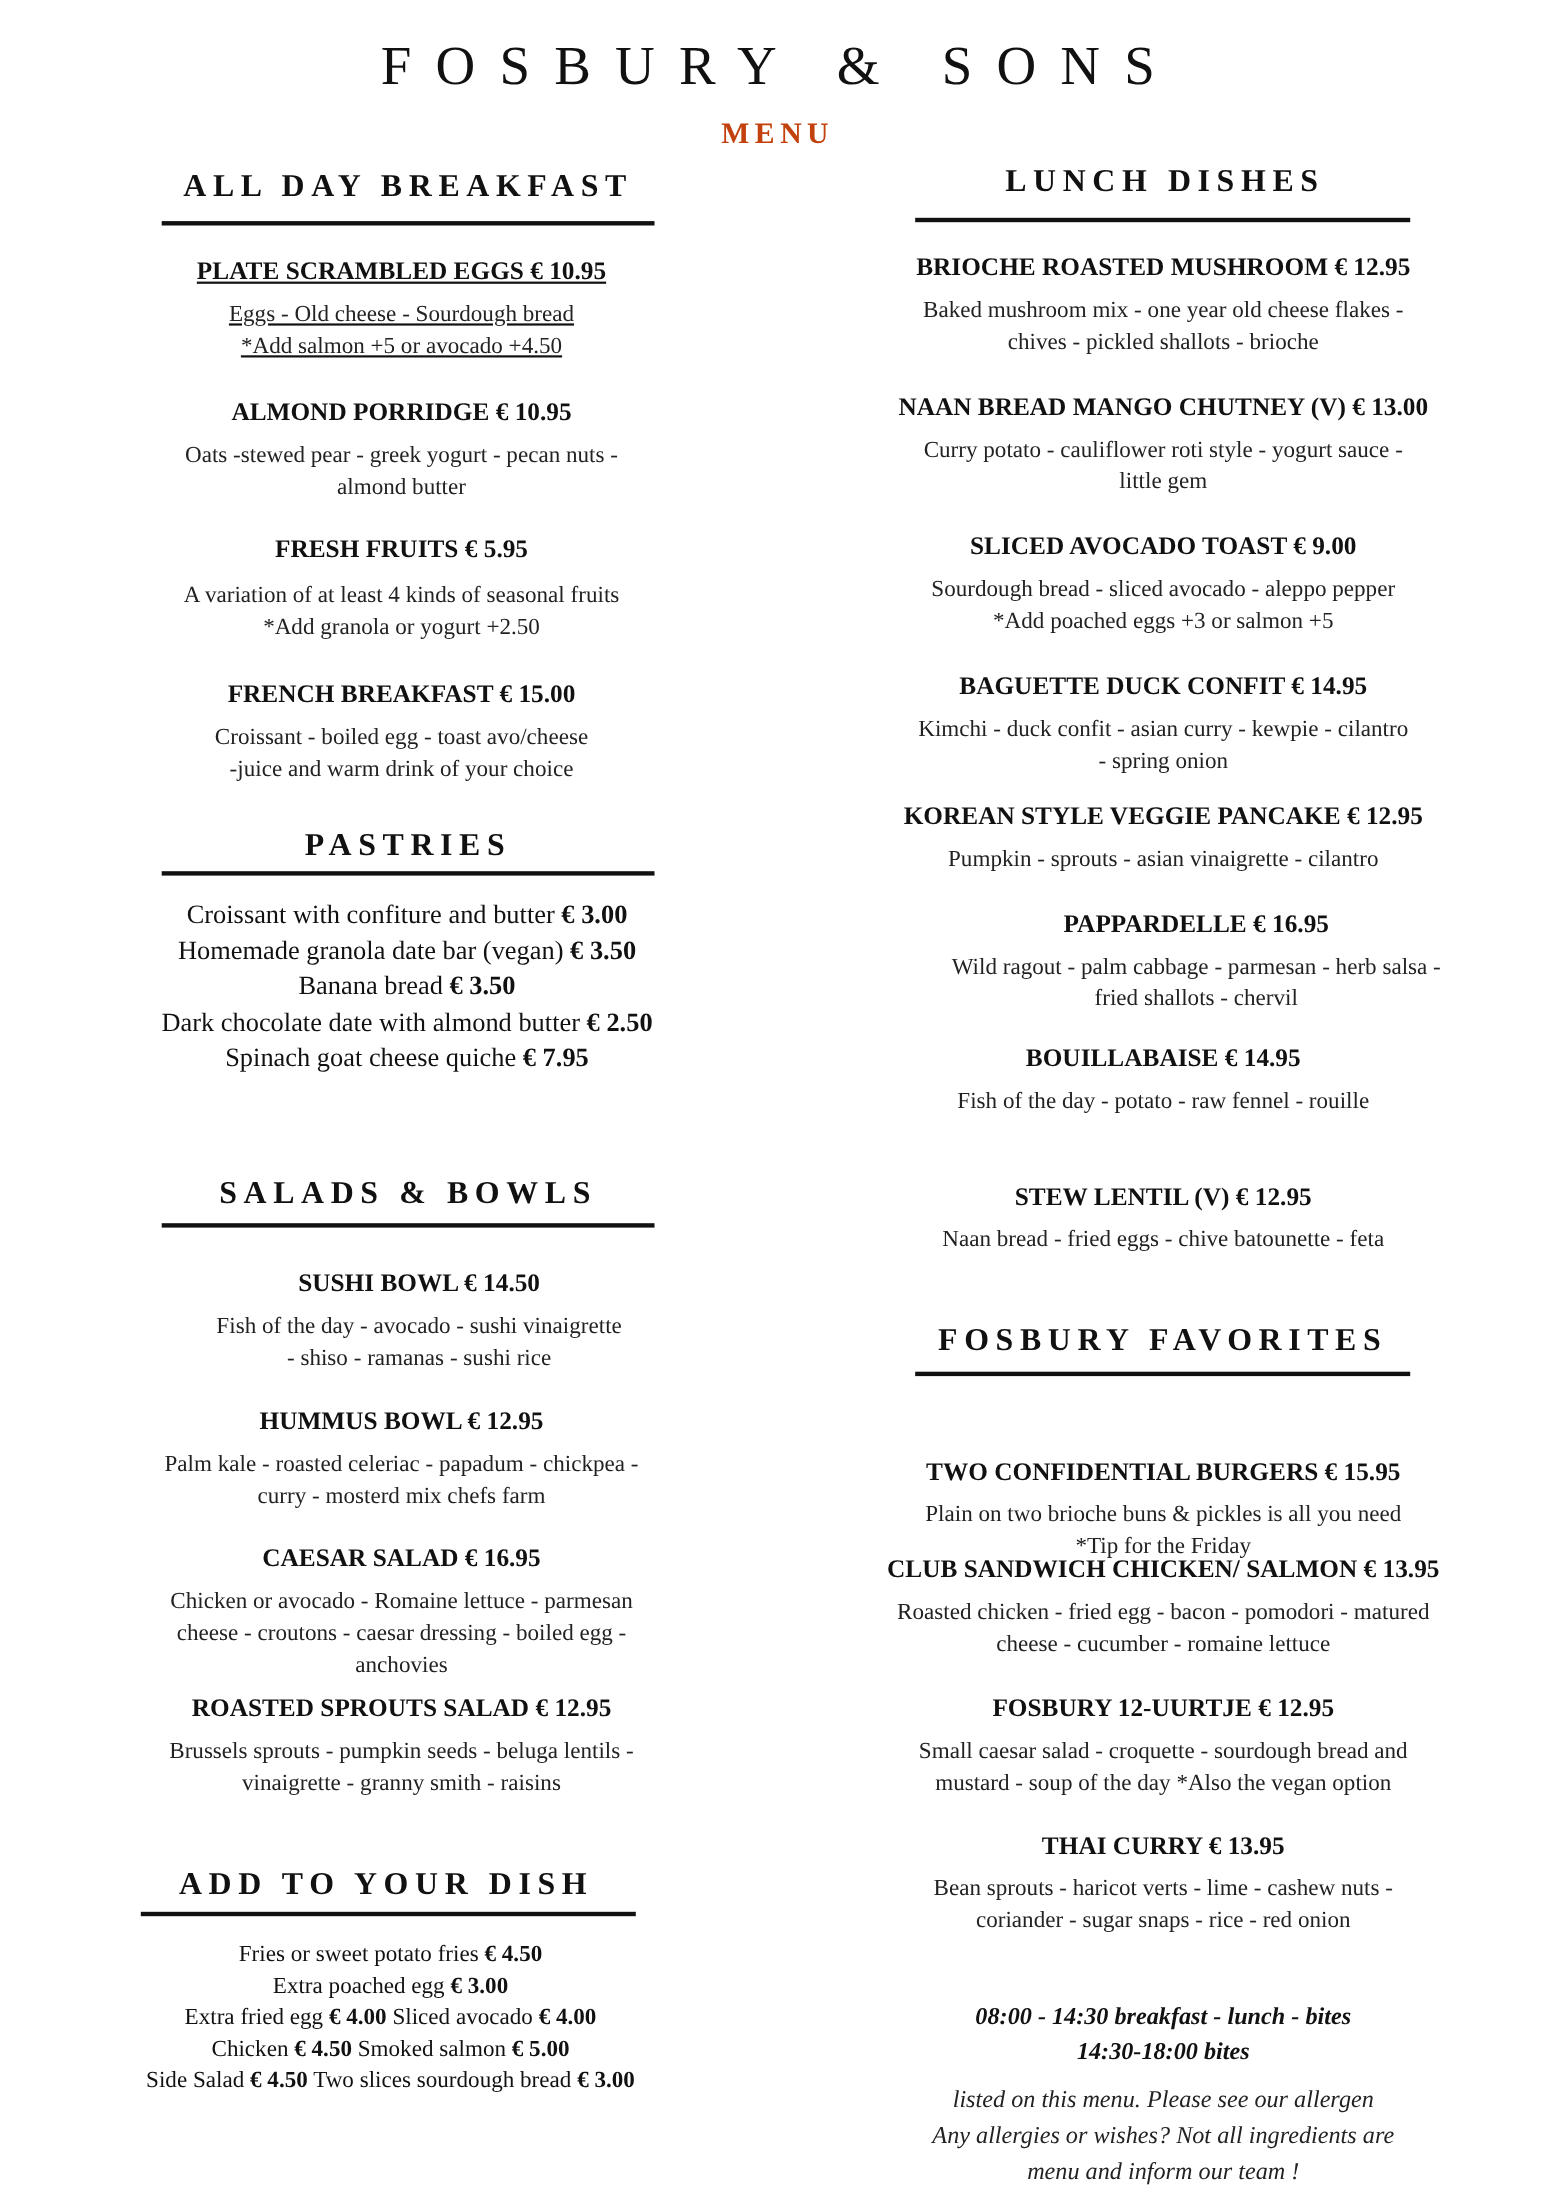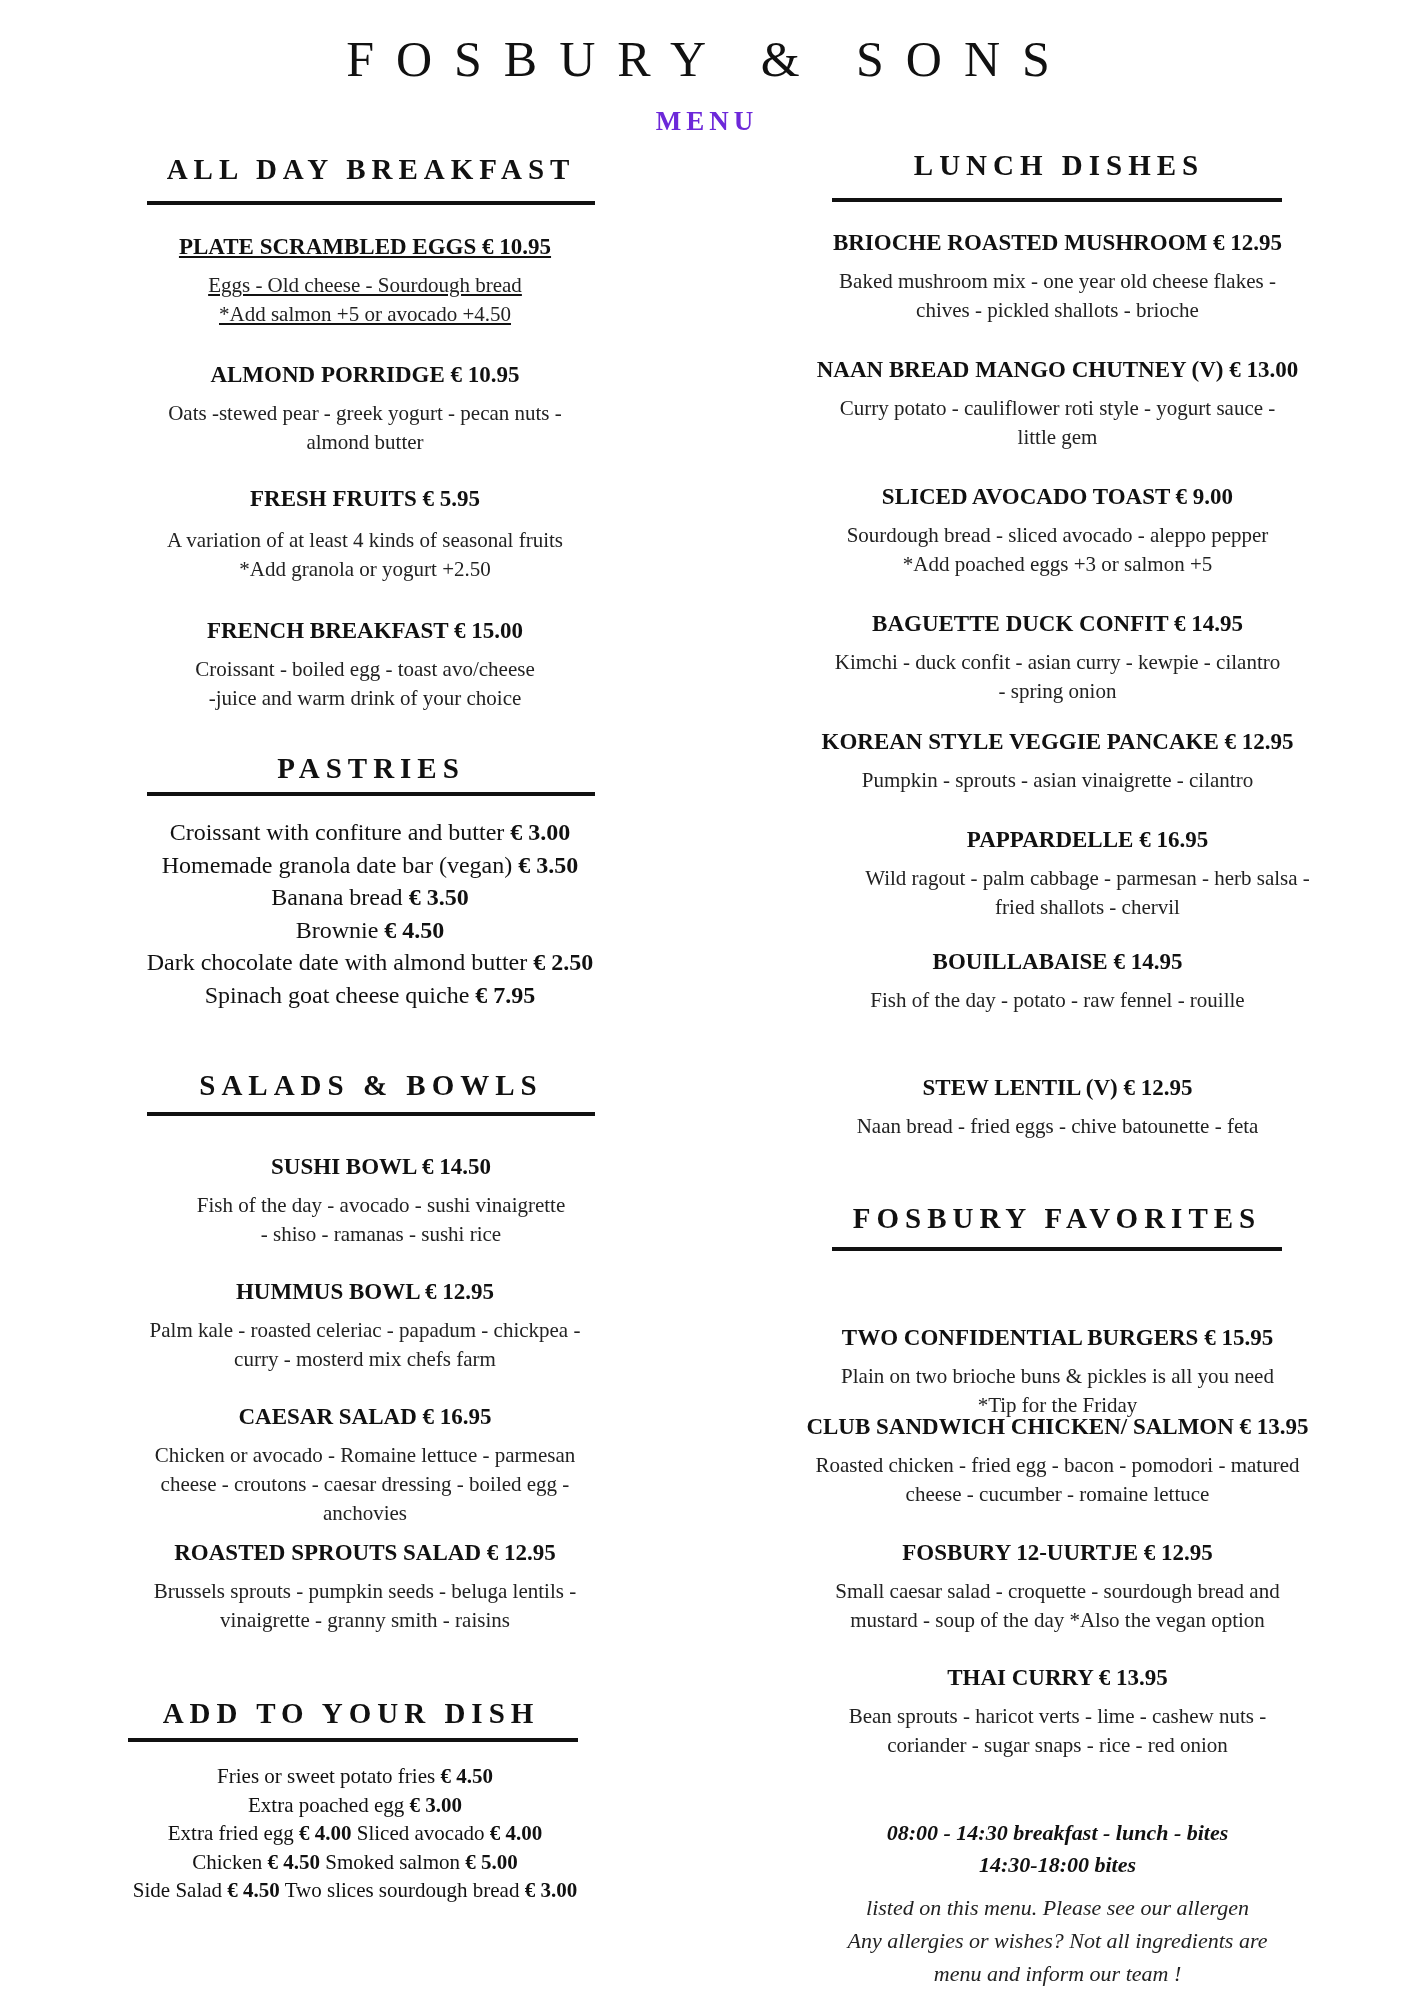--- a/index.html
+++ b/index.html
@@ -6,21 +6,21 @@
   html, body { width: 1414px; height: 2000px; background: #ffffff; overflow: hidden; }
   body { position: relative; color: #111111; font-family: "Liberation Serif", "DejaVu Serif", serif; }
 
   .title {
     position: absolute; left: 0; width: 1414px; top: 30px; text-align: center;
     font-size: 50px; letter-spacing: 22px; font-weight: normal; color: #111;
     padding-left: 4px;
   }
   .subtitle {
     position: absolute; left: 0; width: 1414px; top: 106px; text-align: center;
-    font-size: 27px; font-weight: bold; letter-spacing: 5px; color: #6d28d9;
+    font-size: 27px; font-weight: bold; letter-spacing: 5px; color: #c2410c;
   }
 
   .section-head {
     position: absolute; text-align: center; font-weight: bold;
     font-size: 29px; letter-spacing: 6px; color: #111;
   }
   .rule {
     position: absolute; height: 4px; background: #111;
   }
 
@@ -80,21 +80,20 @@
   <span class="item-desc"><span>Croissant - boiled egg - toast avo/cheese</span><br><span>-juice and warm drink of your choice</span></span>
 </div>
 
 <div class="section-head" style="left:146px; width:450px; top:752px;">PASTRIES</div>
 <div class="rule" style="left:147px; width:448px; top:792px;"></div>
 
 <div class="list" style="left:110px; width:520px; top:816px;">
   <div><span>Croissant with confiture and butter</span> <span class="price">€ 3.00</span></div>
   <div><span>Homemade granola date bar (vegan)</span> <span class="price">€ 3.50</span></div>
   <div><span>Banana bread</span> <span class="price">€ 3.50</span></div>
-  <div><span>Brownie</span> <span class="price">€ 4.50</span></div>
   <div><span>Dark chocolate date with almond butter</span> <span class="price">€ 2.50</span></div>
   <div><span>Spinach goat cheese quiche</span> <span class="price">€ 7.95</span></div>
 </div>
 
 <div class="section-head" style="left:146px; width:450px; top:1069px;">SALADS &amp; BOWLS</div>
 <div class="rule" style="left:147px; width:448px; top:1112px;"></div>
 
 <div class="item" style="left:126px; width:510px; top:1152px;">
   <span class="item-name">SUSHI BOWL € 14.50</span>
   <span class="item-desc"><span>Fish of the day - avocado - sushi vinaigrette</span><br><span>- shiso - ramanas - sushi rice</span></span>

